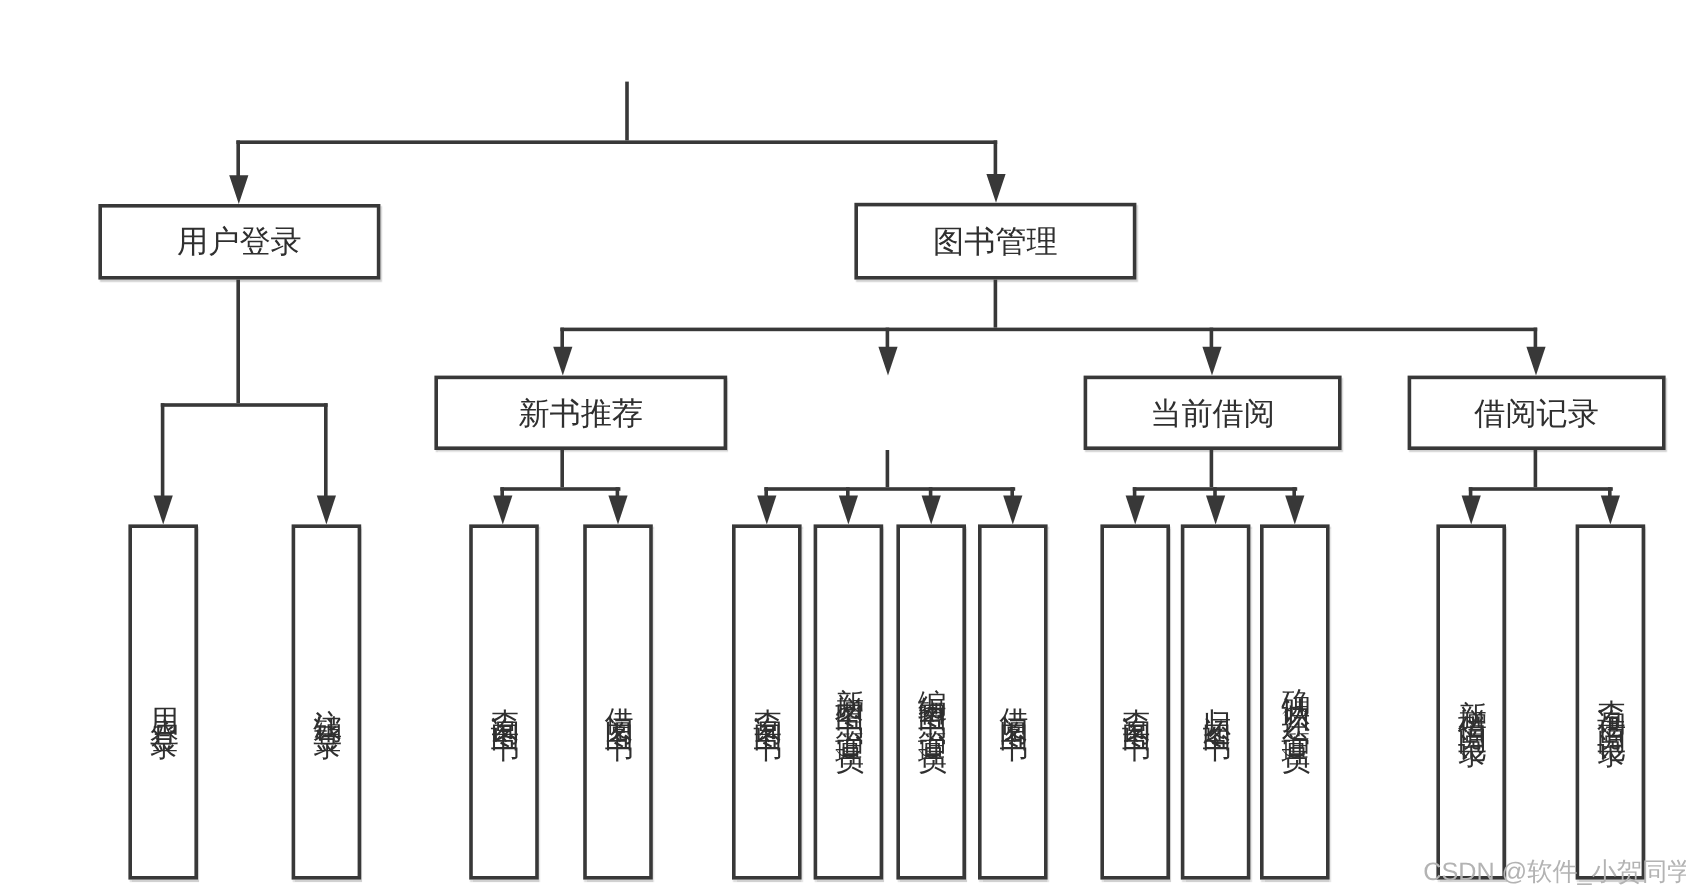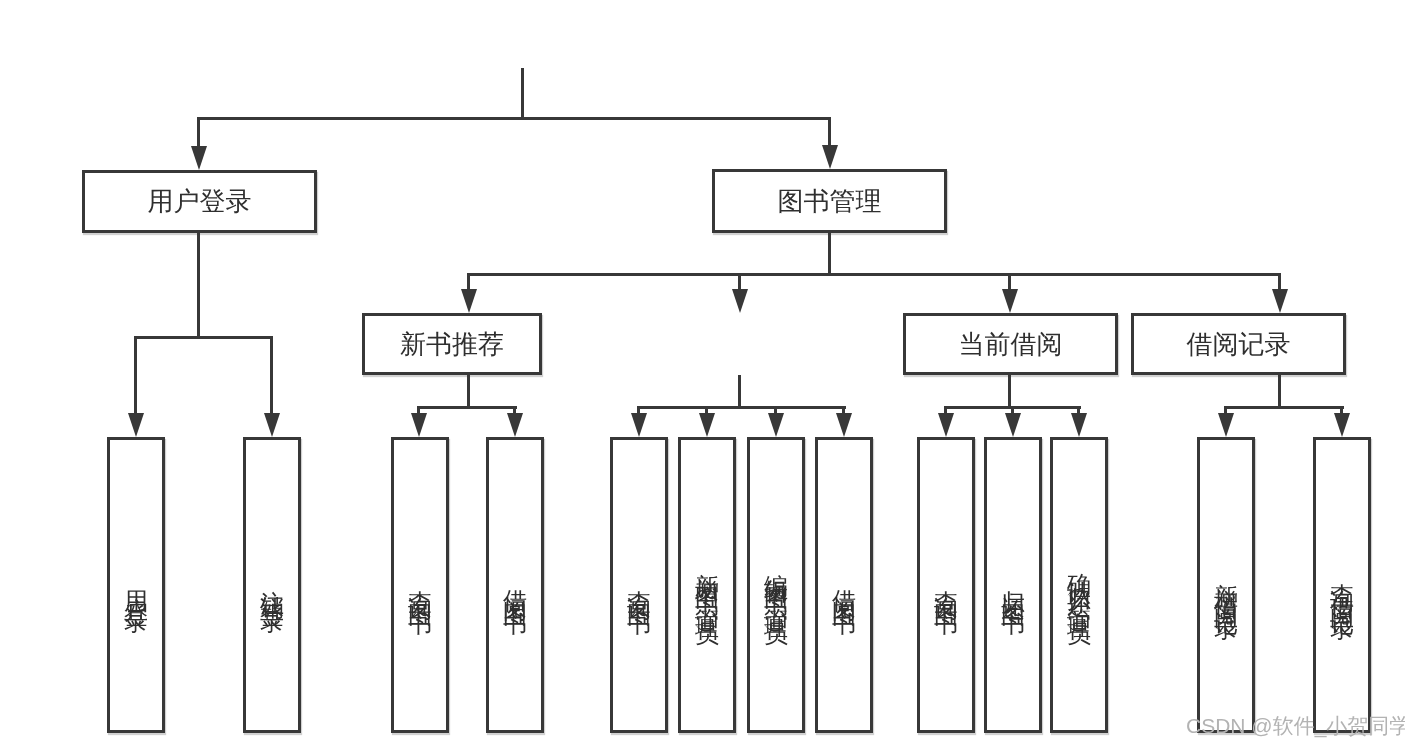--- a/index.html
+++ b/index.html
@@ -90,27 +90,27 @@
   <div class="hline" style="left:467px;top:273px;width:814px;"></div>
   <div class="vline" style="left:467px;top:273px;height:18px;"></div>
   <div class="arrow" style="left:461px;top:289px;"></div>
   <div class="vline" style="left:738px;top:273px;height:18px;"></div>
   <div class="arrow" style="left:732px;top:289px;"></div>
   <div class="vline" style="left:1008px;top:273px;height:18px;"></div>
   <div class="arrow" style="left:1002px;top:289px;"></div>
   <div class="vline" style="left:1278px;top:273px;height:18px;"></div>
   <div class="arrow" style="left:1272px;top:289px;"></div>
 
-  <div class="box" style="left:362px;top:313px;width:180px;height:62px;">
+  <div class="box" style="left:362px;top:313px;width:244px;height:62px;">
     <span>新书推荐</span>
   </div>
   <div class="box" style="left:903px;top:313px;width:215px;height:62px;">
     <span>当前借阅</span>
   </div>
-  <div class="box" style="left:1131px;top:313px;width:215px;height:62px;text-align:center;">
+  <div class="box" style="left:1173px;top:313px;width:215px;height:62px;text-align:center;">
     <span>借阅记录</span>
   </div>
 
   <div class="vline" style="left:467px;top:375px;height:31px;"></div>
   <div class="hline" style="left:417px;top:406px;width:100px;"></div>
   <div class="vline" style="left:417px;top:406px;height:10px;"></div>
   <div class="arrow" style="left:411px;top:413px;"></div>
   <div class="vline" style="left:513px;top:406px;height:10px;"></div>
   <div class="arrow" style="left:507px;top:413px;"></div>
 

